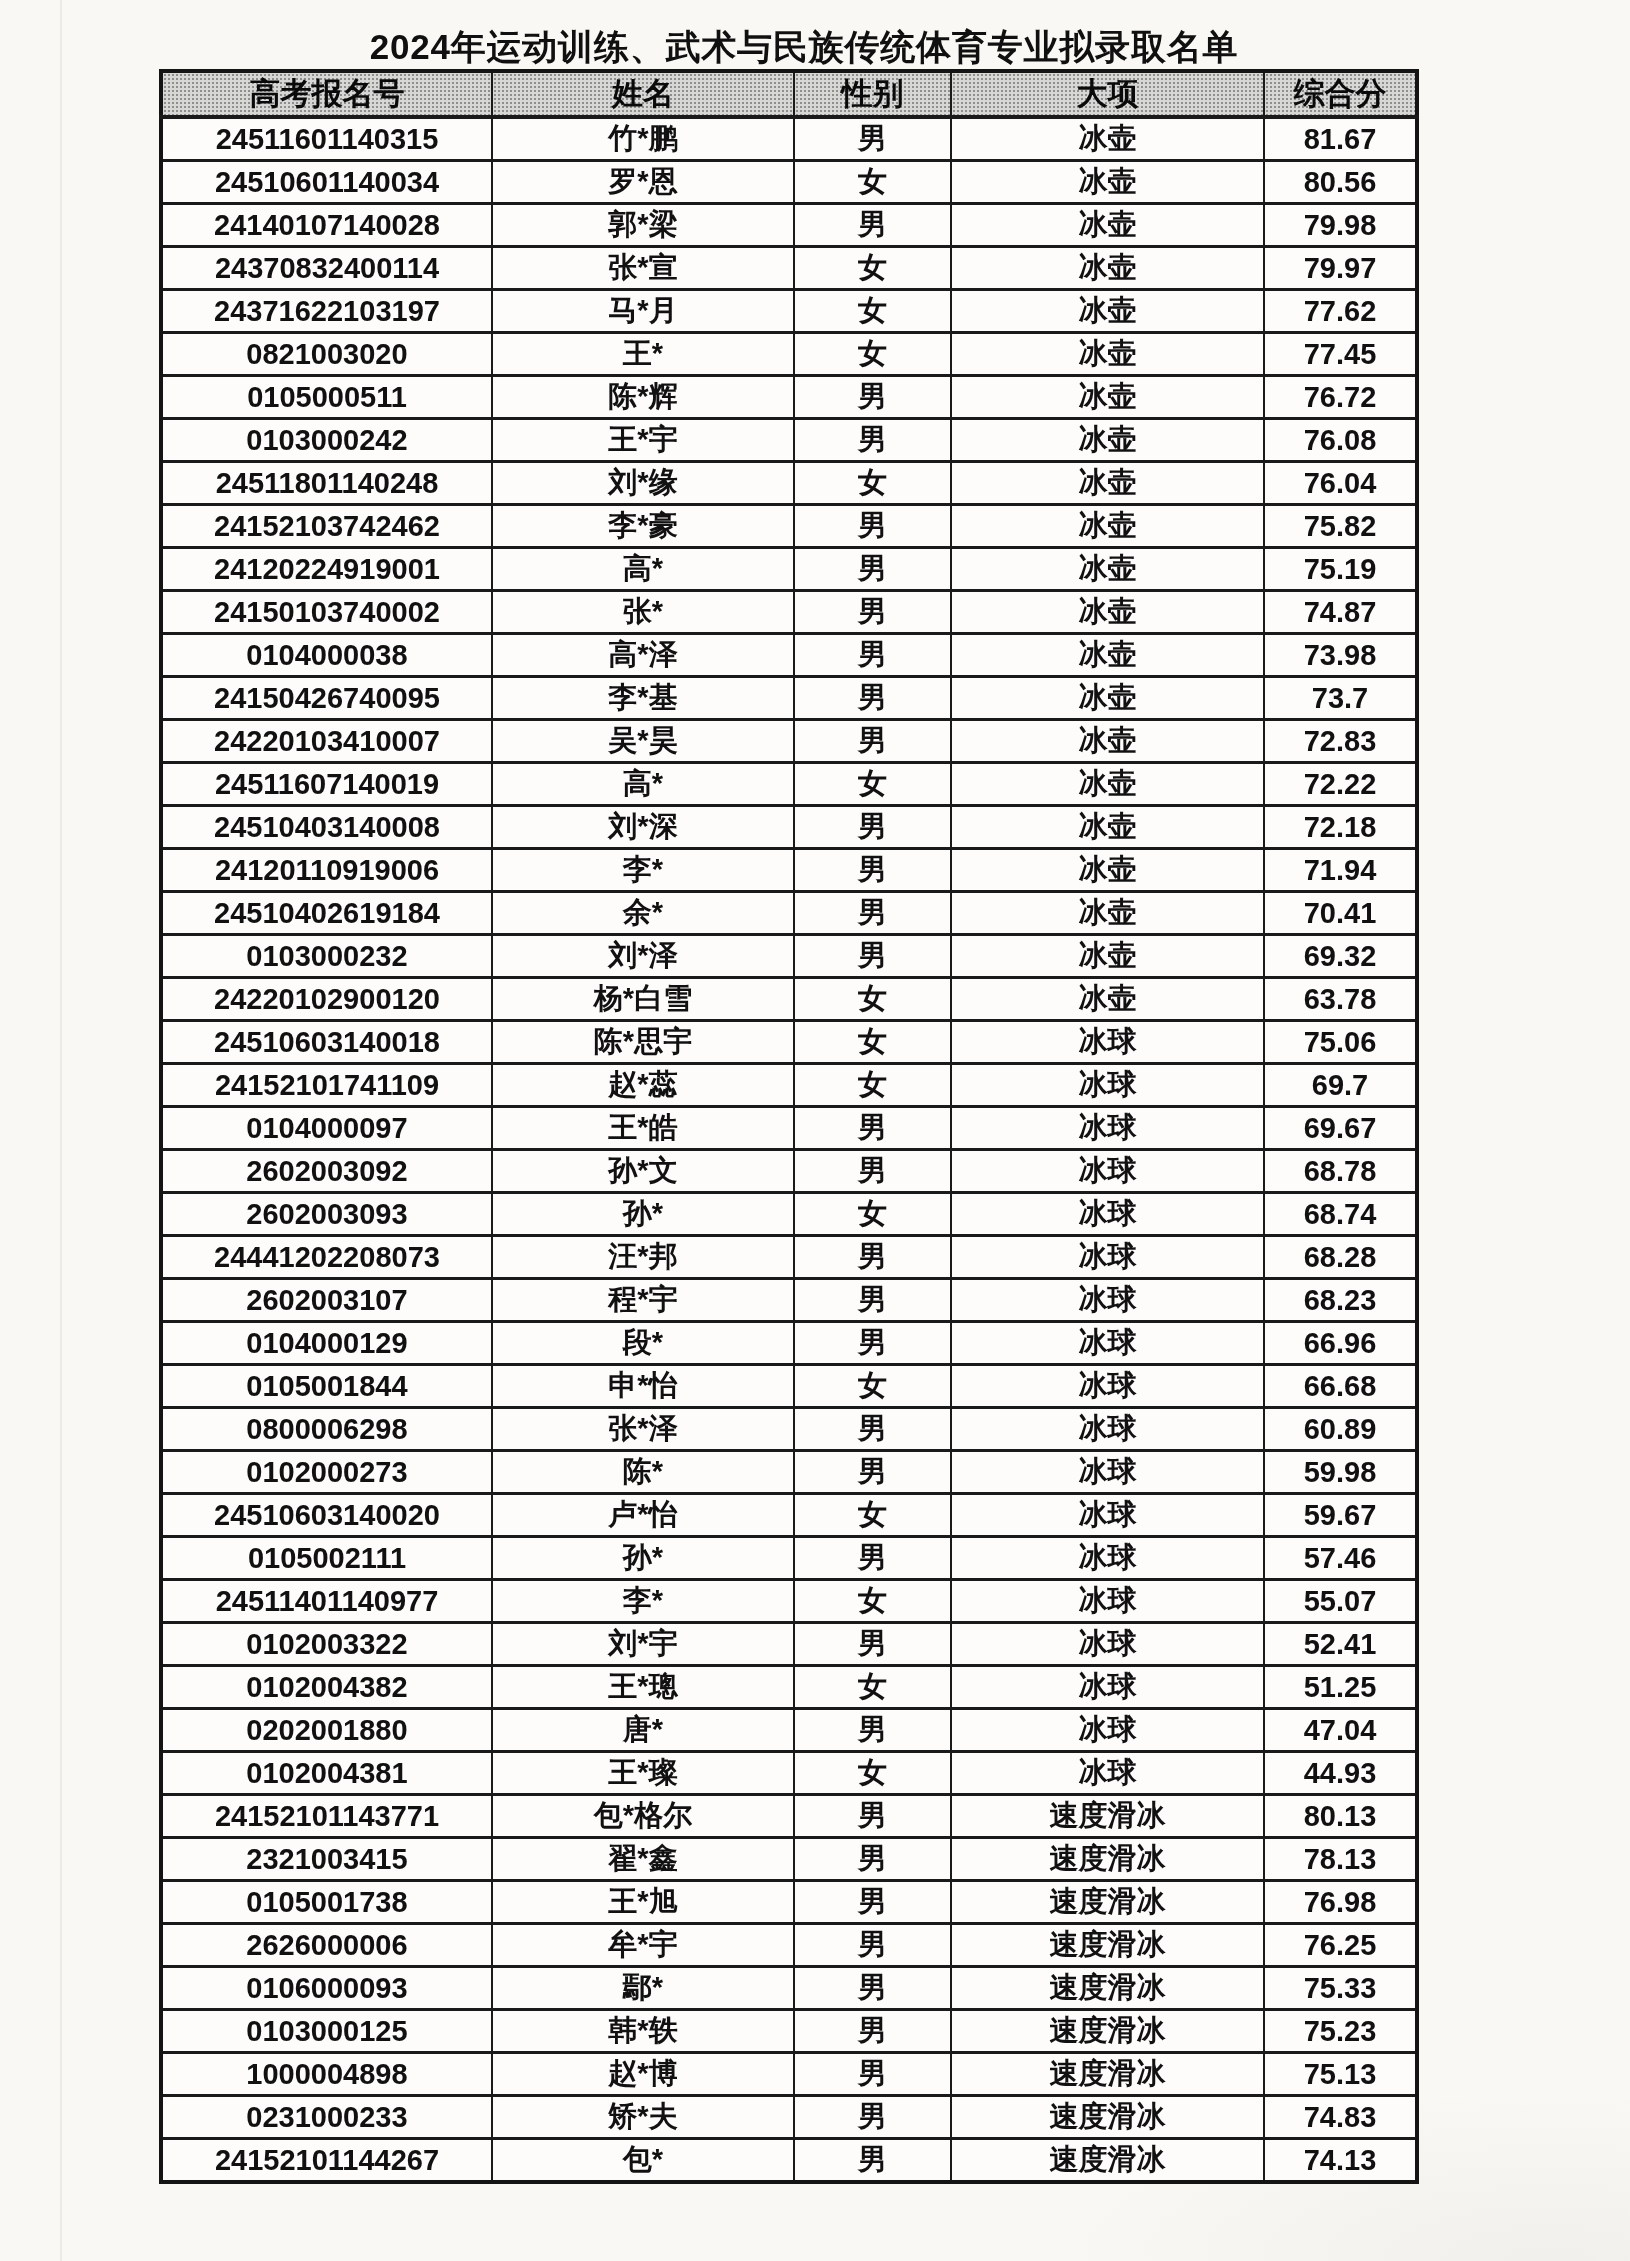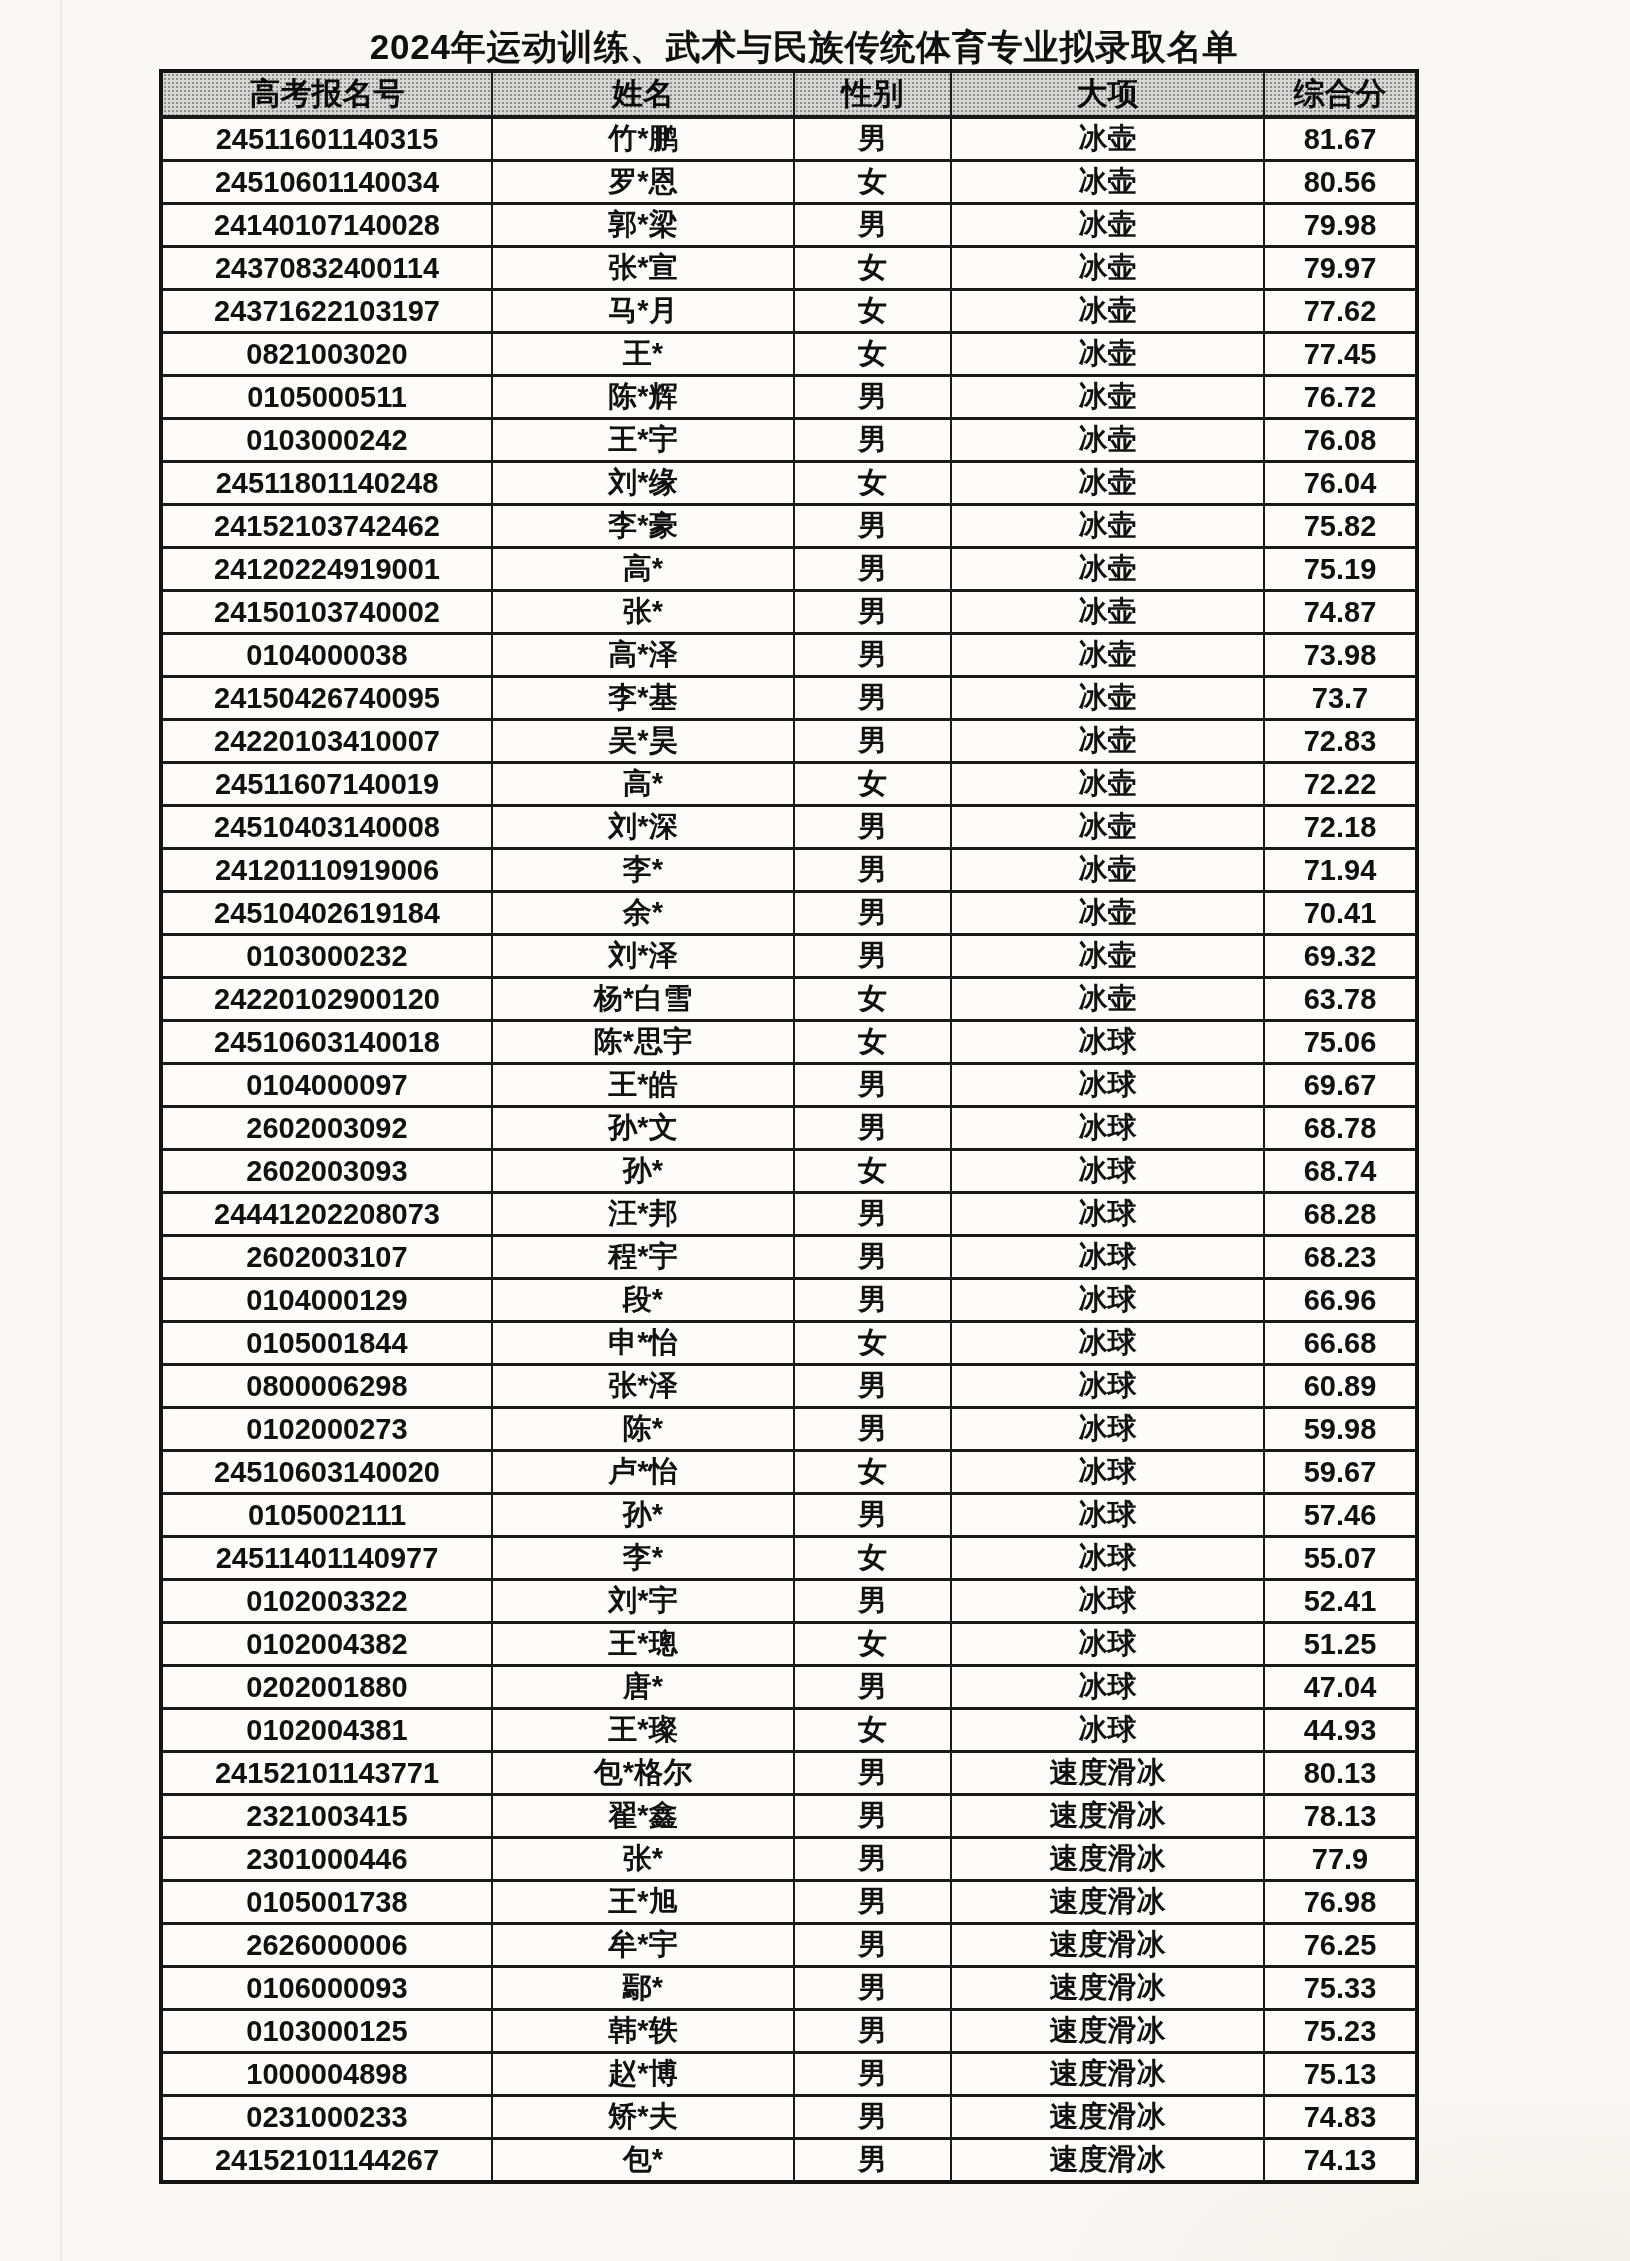--- a/index.html
+++ b/index.html
@@ -252,20 +252,27 @@
           <td>63.78</td>
         </tr>
         <tr>
           <td>24510603140018</td>
           <td>陈*思宇</td>
           <td>女</td>
           <td>冰球</td>
           <td>75.06</td>
         </tr>
         <tr>
+          <td>24152101741109</td>
+          <td>赵*蕊</td>
+          <td>女</td>
+          <td>冰球</td>
+          <td>69.7</td>
+        </tr>
+        <tr>
           <td>0104000097</td>
           <td>王*皓</td>
           <td>男</td>
           <td>冰球</td>
           <td>69.67</td>
         </tr>
         <tr>
           <td>2602003092</td>
           <td>孙*文</td>
           <td>男</td>
@@ -376,27 +383,20 @@
           <td>男</td>
           <td>速度滑冰</td>
           <td>80.13</td>
         </tr>
         <tr>
           <td>2321003415</td>
           <td>翟*鑫</td>
           <td>男</td>
           <td>速度滑冰</td>
           <td>78.13</td>
-        </tr>
-        <tr>
-          <td>2301000446</td>
-          <td>张*</td>
-          <td>男</td>
-          <td>速度滑冰</td>
-          <td>77.9</td>
         </tr>
         <tr>
           <td>0105001738</td>
           <td>王*旭</td>
           <td>男</td>
           <td>速度滑冰</td>
           <td>76.98</td>
         </tr>
         <tr>
           <td>2626000006</td>

